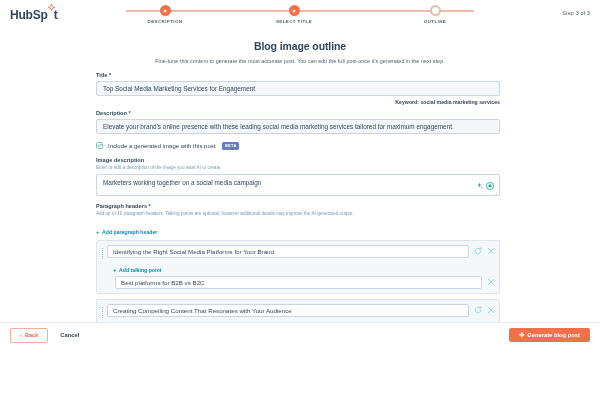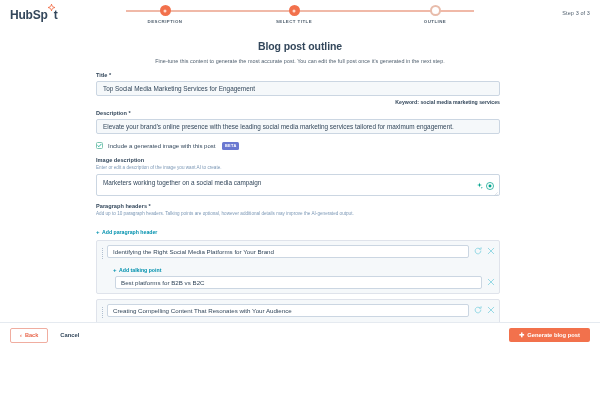--- a/index.html
+++ b/index.html
@@ -273,21 +273,21 @@
       <div class="step upcoming" style="left:270px;">
         <div class="dot"></div>
         <div class="label">OUTLINE</div>
       </div>
     </div>
 
     <div class="step-count">Step 3 of 3</div>
   </div>
 
   <div class="page-head">
-    <div class="page-title">Blog post outline</div>
+    <div class="page-title">Blog image outline</div>
     <div class="page-sub">Fine-tune this content to generate the most accurate post. You can edit the full post once it's generated in the next step.</div>
   </div>
 
   <div class="form">
 
     <div>
       <div class="field-label">Title *</div>
       <div class="input" placeholder="Enter a title">Top Social Media Marketing Services for Engagement</div>
       <div class="keyword">Keyword: social media marketing services</div>
     </div>

